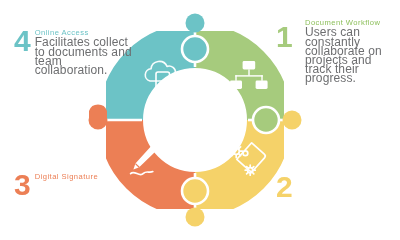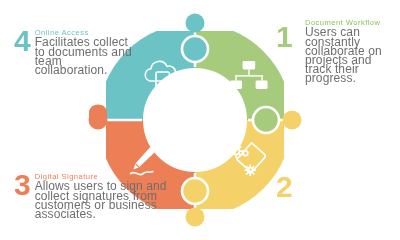--- a/index.html
+++ b/index.html
@@ -194,17 +194,16 @@
   <div class="block" id="block-2">
     <div class="num">2</div>
     <div class="txt">
     </div>
   </div>
 
   <div class="block" id="block-3">
     <div class="num">3</div>
     <div class="txt">
       <p class="ttl">Digital Signature</p>
-      <p class="body">Allows users to sign and collect signatures from customers or business associates.</p>
     </div>
   </div>
 
 </div>
 
 </body></html>

